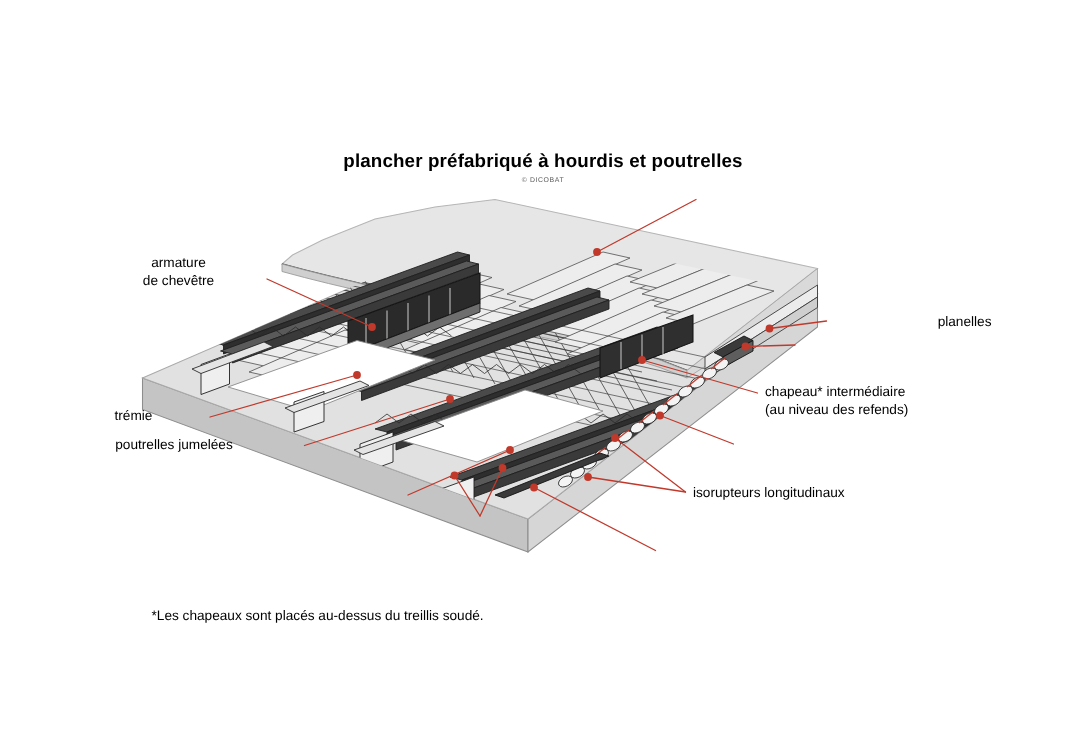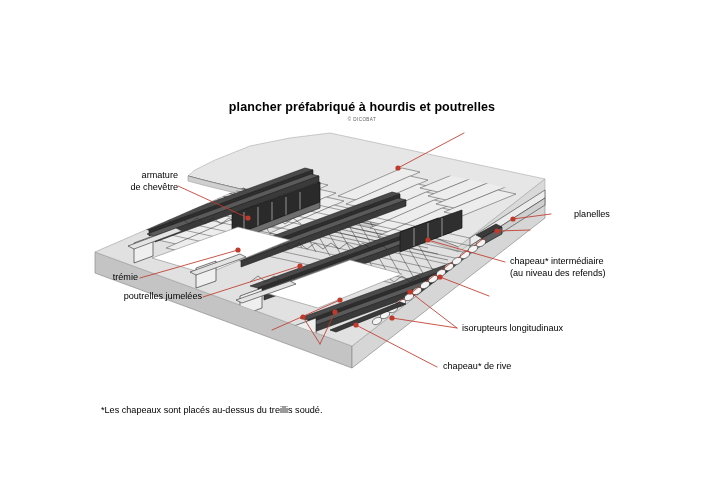--- a/index.html
+++ b/index.html
@@ -48,21 +48,21 @@
     color: #5a5a5a;
     letter-spacing: 0.4px;
   }
   .lbl {
     position: absolute;
     font-size: 9.1px;
     line-height: 11.6px;
     color: #000;
     white-space: pre;
   }
-  .lbl.r { text-align: right; }
+  .lbl.r { text-align: center; }
   .foot {
     position: absolute;
     font-size: 9.1px;
     line-height: 12px;
     color: #000;
     white-space: pre;
   }
 </style>
 </head>
 <body>
@@ -365,26 +365,25 @@
   <div class="lbl r" style="left:60px; top:170px; width:118px;">armature
 de chevêtre</div>
 
   <div class="lbl r" style="left:40px; top:272px; width:98px;">trémie</div>
 
   <div class="lbl r" style="left:30px; top:291px; width:172px;">poutrelles jumelées</div>
 
 
 
 
-  <div class="lbl" style="left:574px; top:209px; width:120px;">planelles</div>
+  <div class="lbl" style="left:541px; top:209px; width:120px;text-align:right;">planelles</div>
 
 
   <div class="lbl" style="left:510px; top:256px; width:182px;">chapeau* intermédiaire
 (au niveau des refends)</div>
 
 
   <div class="lbl" style="left:462px; top:323px; width:190px;">isorupteurs longitudinaux</div>
 
-  <div class="lbl" style="left:443px; top:361px; width:150px;">chapeau* de rive</div>
 
   <div class="foot" style="left:101px; top:374px; width:420px;margin-top:30px;">*Les chapeaux sont placés au-dessus du treillis soudé.</div>
 
 </div>
 
 </body></html>

